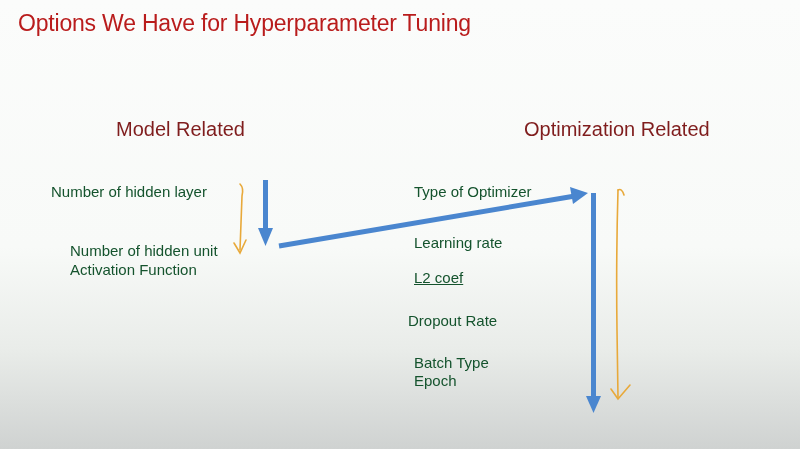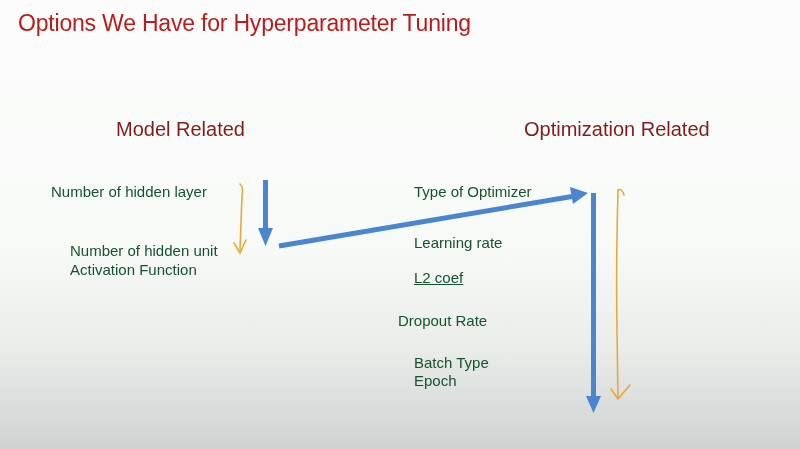--- a/index.html
+++ b/index.html
@@ -25,21 +25,21 @@
   <div>
     <div class="item" style="left:51px; top:183px;">Number of hidden layer</div>
     <div class="item" style="left:51px; top:242px;margin-left:19px;">Number of hidden unit</div>
     <div class="item" style="left:51px; top:261px;margin-left:19px;">Activation Function</div>
   </div>
 
   <div>
     <div class="item" style="left:414px; top:183px;text-align:center;">Type of Optimizer</div>
     <div class="item" style="left:414px; top:234px;text-align:right;">Learning rate</div>
     <div class="item" style="left:414px; top:269px;text-decoration:underline;">L2 coef</div>
-    <div class="item" style="left:398px; top:312px;text-align:right;">Dropout Rate</div>
+    <div class="item" style="left:408px; top:312px;text-align:right;">Dropout Rate</div>
     <div class="item" style="left:414px; top:354px;">Batch Type</div>
     <div class="item" style="left:414px; top:372px;">Epoch</div>
   </div>
 
   <svg class="overlay" width="800" height="449" viewBox="0 0 800 449">
 
     <g fill="none" stroke="#e8a93a" stroke-width="1.6" stroke-linecap="round">
       <path d="M240,184 Q244,188 242,196 L240,250"></path>
       <path d="M234,243 L240,253 L246,240"></path>
     </g>

